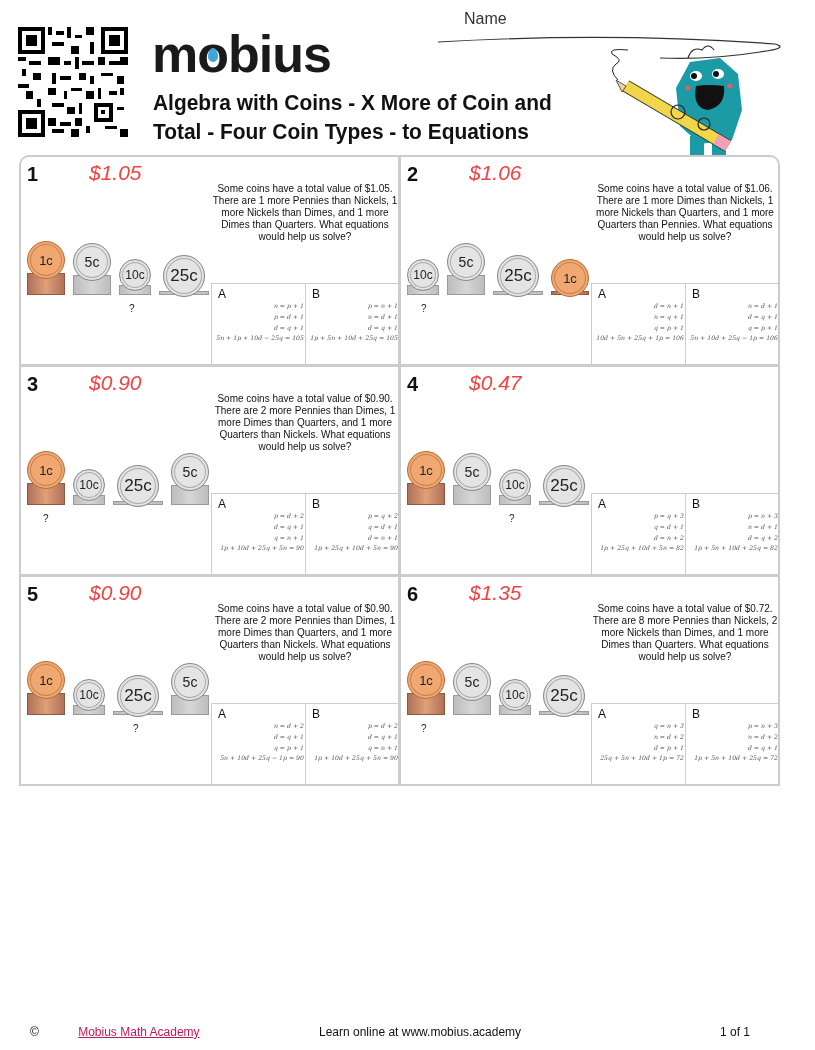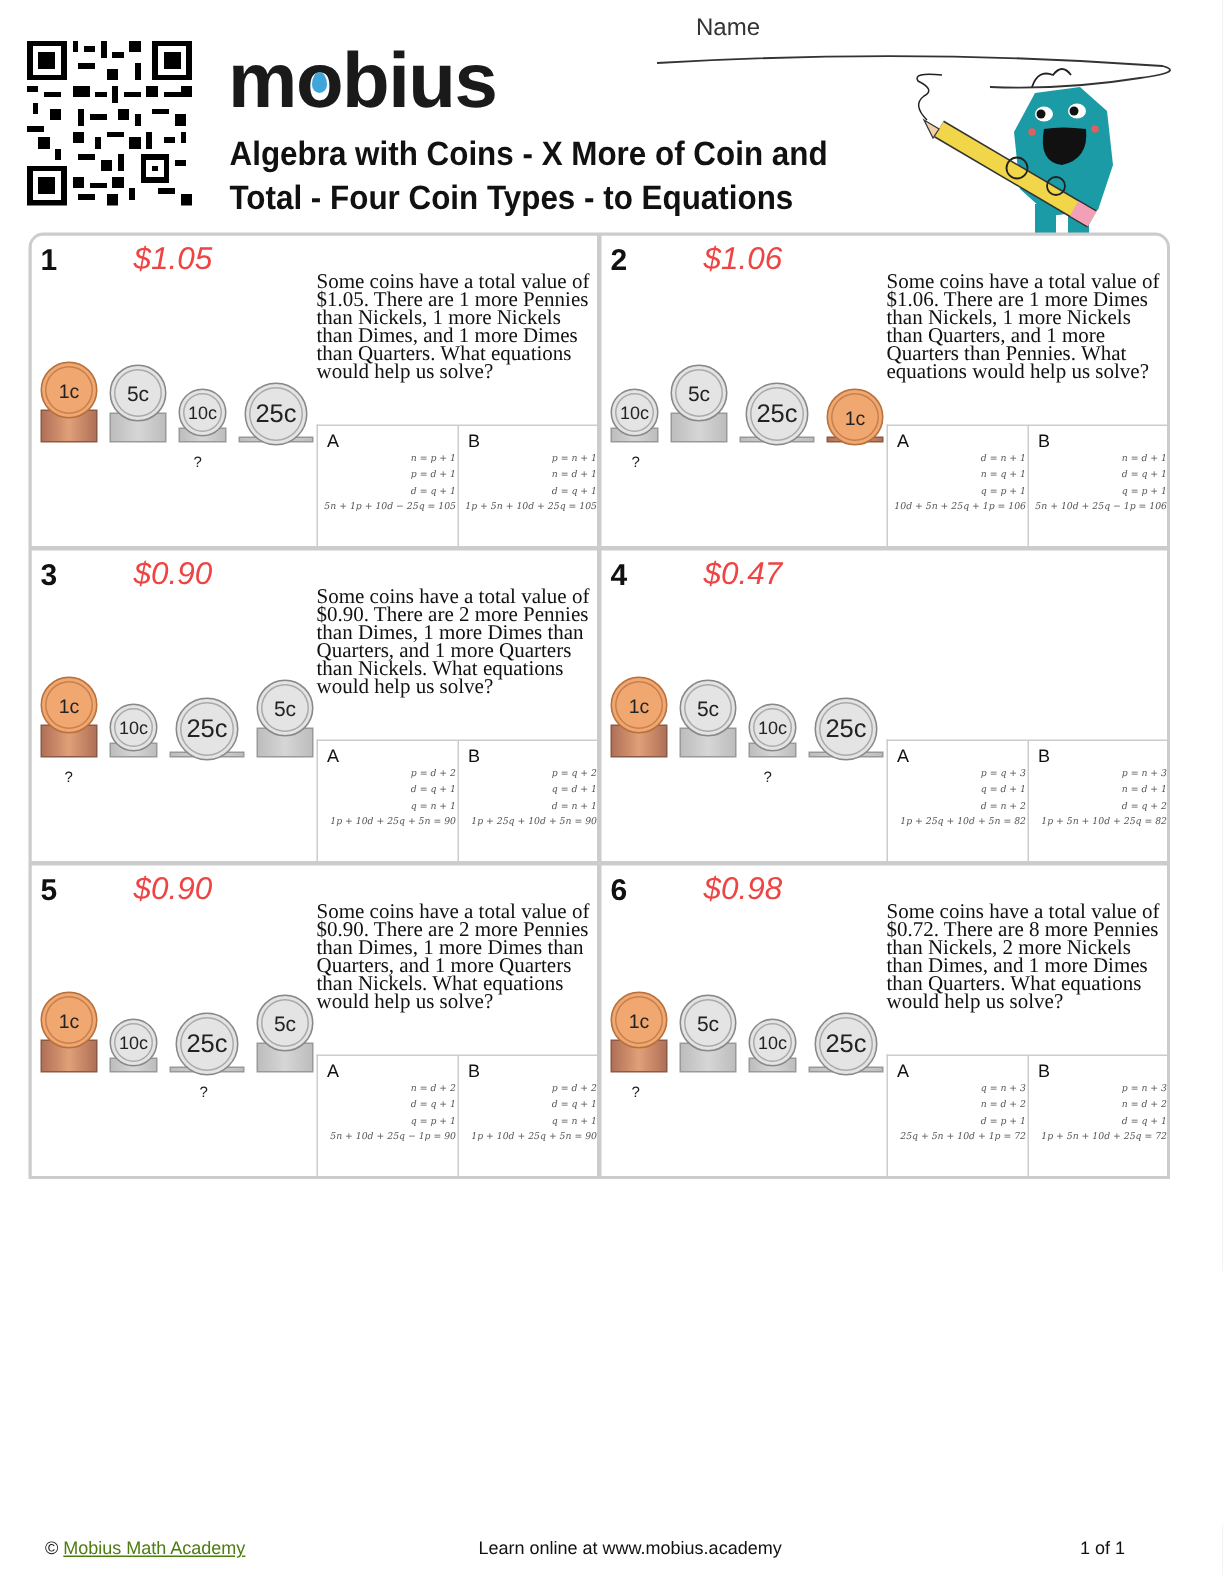--- a/index.html
+++ b/index.html
@@ -17,40 +17,40 @@
 
   .name-label { position: absolute; left: 464px; top: 10px; font-size: 16px; color: #333; }
   .name-line { position: absolute; left: 430px; top: 30px; width: 360px; height: 40px; }
 
   .mascot { position: absolute; left: 608px; top: 40px; width: 170px; height: 118px; }
 
   .grid { position: absolute; left: 19px; top: 155px; width: 761px; height: 631px; border: 2px solid #ccc; border-radius: 10px 10px 0 0; display: grid; grid-template-columns: 1fr 1fr; grid-template-rows: 1fr 1fr 1fr; background: #ccc; gap: 3px; overflow: hidden; }
   .cell { background: #fff; position: relative; }
   .num { position: absolute; left: 6px; top: 6px; font-size: 20px; font-weight: bold; color: #111; }
   .price { position: absolute; left: 68px; top: 4px; font-size: 21px; color: #ef4444; font-style: italic; }
-  .qtext { position: absolute; left: 190px; top: 26px; width: 188px; font-size: 14px; line-height: 12px; text-align: left; color: #111; font-family: Liberation Serif, serif; }
+  .qtext { position: absolute; left: 190px; top: 26px; width: 188px; font-size: 10px; line-height: 12px; text-align: center; color: #111; }
 
   .coins { position: absolute; left: 6px; top: 78px; width: 180px; height: 60px; }
   .coin { position: absolute; bottom: 0; }
   .face { position: absolute; border-radius: 50%; display: flex; align-items: center; justify-content: center; font-family: "Liberation Sans", sans-serif; color: #222; }
   .face.silver { background: #e4e4e4; border: 1px solid #888; box-shadow: inset 0 0 0 2px #e4e4e4, inset 0 0 0 3px #aaa; }
   .face.copper { background: #f0a870; border: 1px solid #b8703c; box-shadow: inset 0 0 0 2px #f0a870, inset 0 0 0 3px #c88050; }
   .stack { position: absolute; bottom: 0; left: 0; right: 0; }
   .stack.silver { background: linear-gradient(90deg,#bdbdbd,#d6d6d6,#bdbdbd); border: 1px solid #999; }
   .stack.copper { background: linear-gradient(90deg,#b07058,#e0a078,#b07058); border: 1px solid #8a5a44; }
   .qmark { position: absolute; font-size: 10px; color: #222; }
 
   .choices { position: absolute; left: 190px; top: 126px; width: 188px; height: 82px; border-top: 1px solid #ccc; border-left: 1px solid #ccc; display: flex; }
   .choice { flex: 1; position: relative; border-right: 1px solid #ccc; }
   .choice:last-child { border-right: none; }
   .choice .lbl { position: absolute; left: 6px; top: 3px; font-size: 12px; color: #111; }
   .eqs { position: absolute; right: 1px; top: 17px; text-align: right; font-family: "DejaVu Serif", serif; font-style: italic; font-size: 6.2px; line-height: 10.8px; color: #555; white-space: nowrap; }
 
   .footer { position: absolute; top: 1025px; font-size: 12px; color: #111; }
-  .footer a { color: #4d7c0f; text-decoration: underline; }
+  .footer a { color: #be185d; text-decoration: underline; margin-left: 36px; }
 </style>
 </head>
 <body>
 
 <div class="qr">
   <svg viewBox="0 0 29 29" shape-rendering="crispEdges">
     <rect width="29" height="29" fill="#fff"></rect>
     <g fill="#000">
       <rect x="0" y="0" width="7" height="7"></rect>
         <rect x="1" y="1" width="5" height="5" fill="#fff"></rect>
@@ -365,21 +365,21 @@
             <div>p = d + 2</div>
             <div>d = q + 1</div>
             <div>q = n + 1</div>
             <div>1p + 10d + 25q + 5n = 90</div>
           </div>
         </div>
       </div>
     </div>
     <div class="cell">
       <div class="num">6</div>
-      <div class="price">$0.98</div>
+      <div class="price">$1.35</div>
       <div class="qtext">Some coins have a total value of $0.72. There are 8 more Pennies than Nickels, 2 more Nickels than Dimes, and 1 more Dimes than Quarters. What equations would help us solve?</div>
       <div class="coins">
         <div class="coin" style="left:0px;width:38px;height:54px;">
           <div class="stack copper" style="height:22px;"></div>
           <div class="face copper" style="left:0px;bottom:16px;width:38px;height:38px;font-size:13px;">1c</div>
         </div>
         <div class="coin" style="left:46px;width:38px;height:52px;">
           <div class="stack silver" style="height:20px;"></div>
           <div class="face silver" style="left:0px;bottom:14px;width:38px;height:38px;font-size:14px;">5c</div>
         </div>

